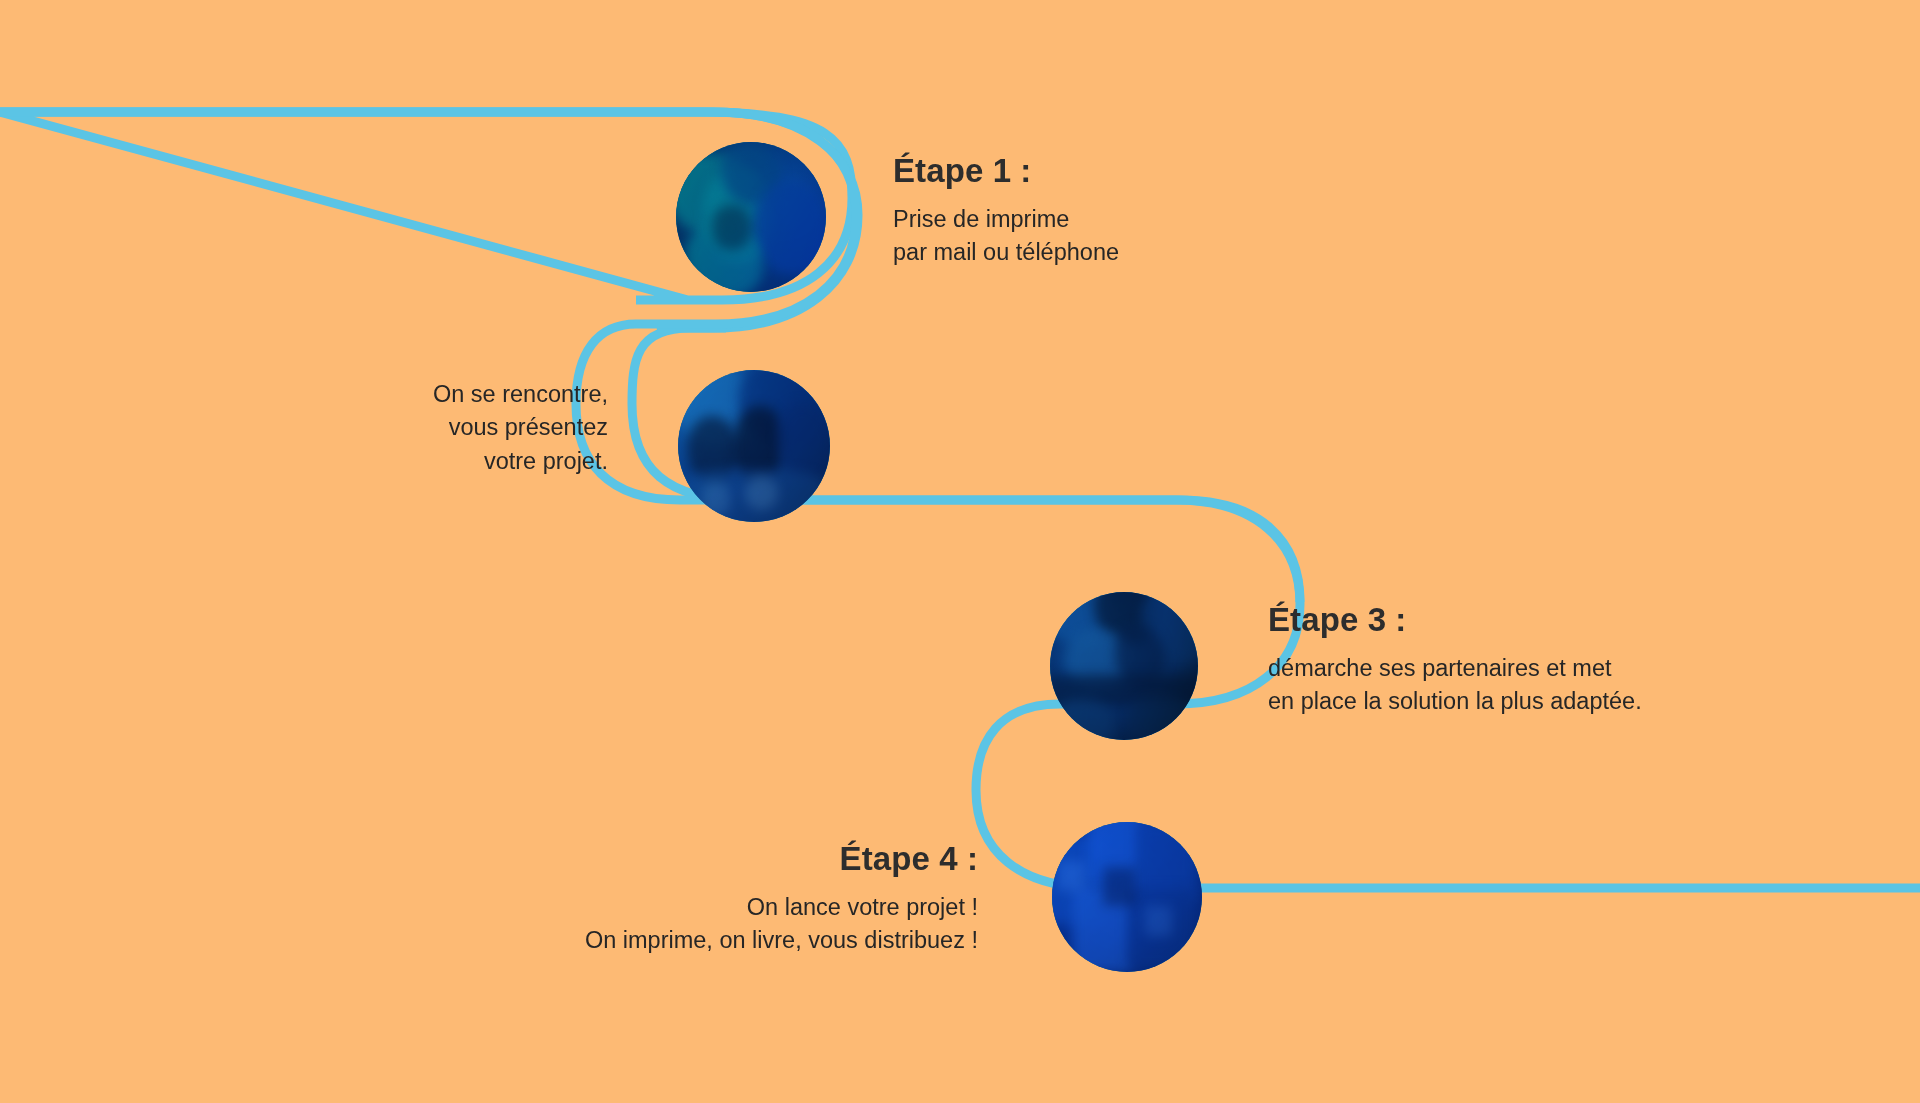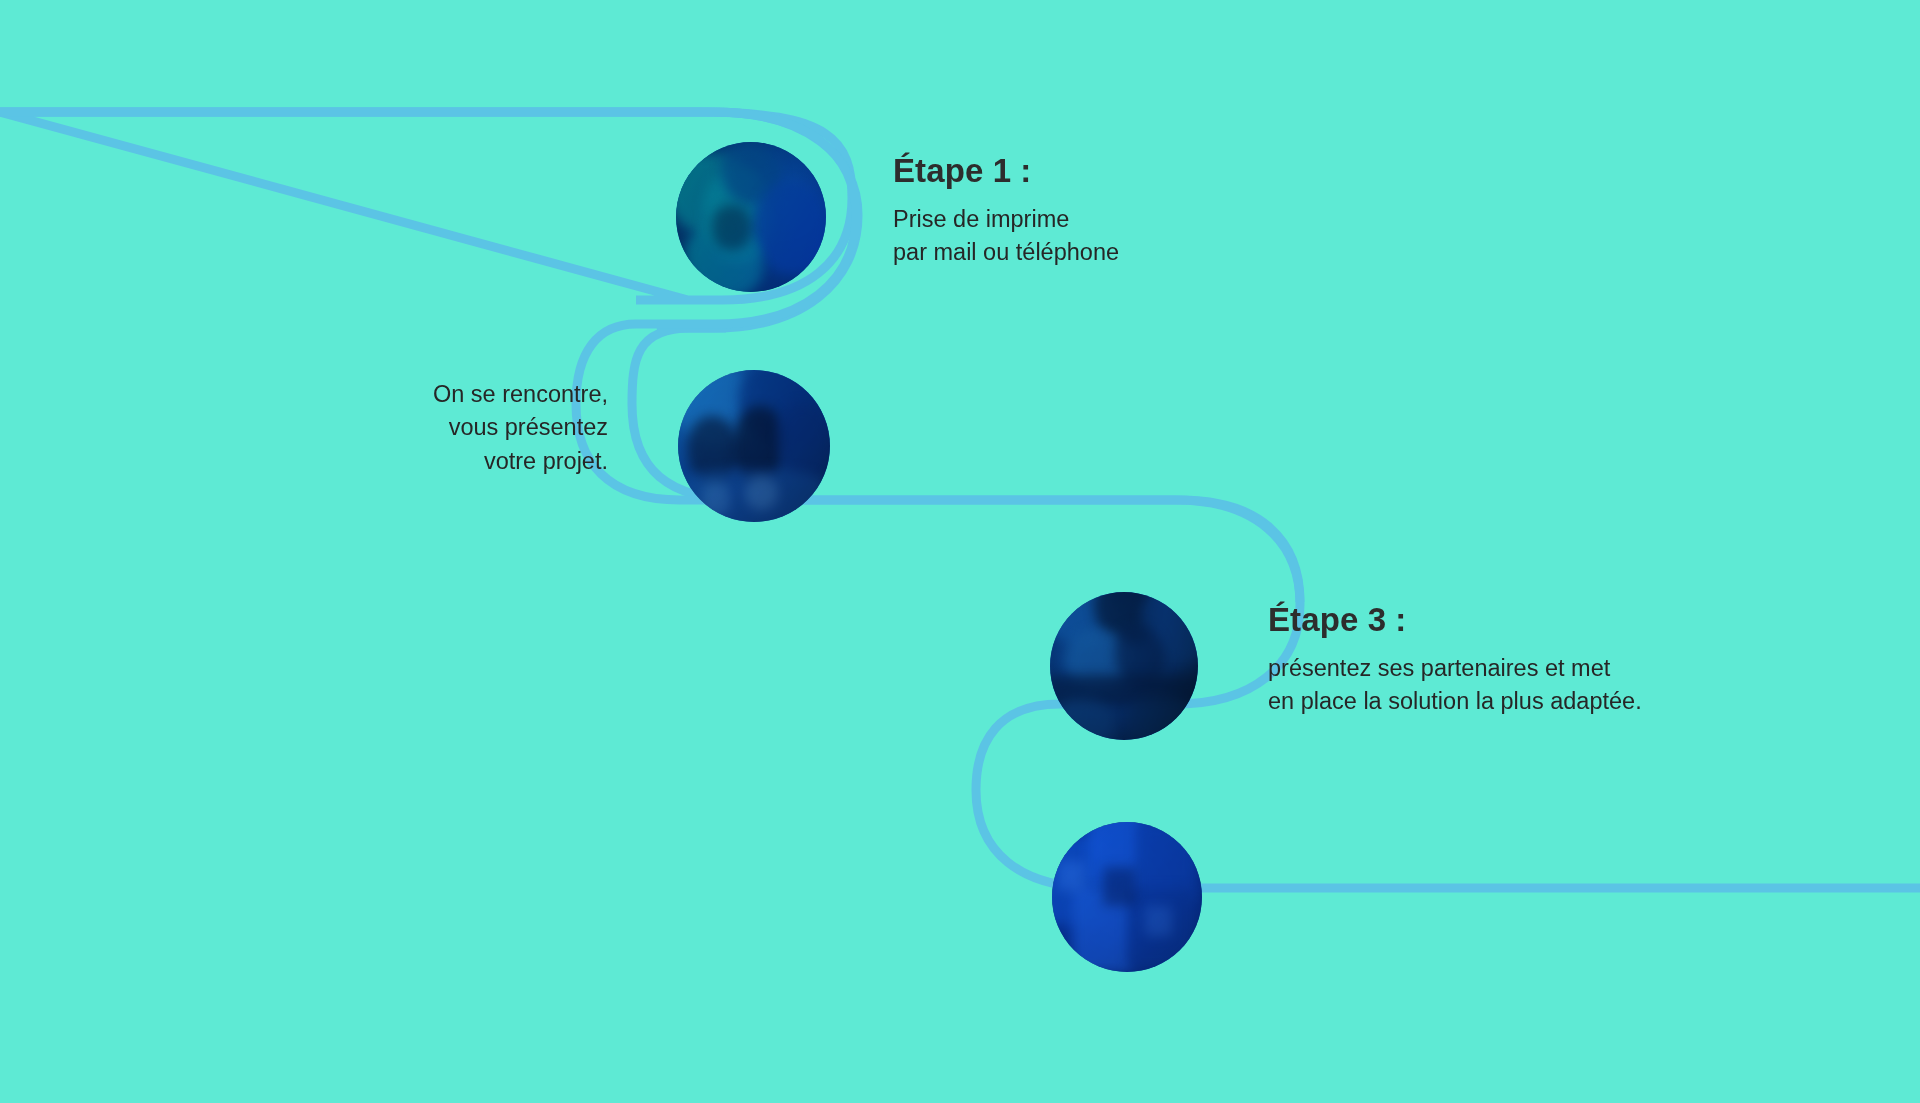--- a/index.html
+++ b/index.html
@@ -125,21 +125,21 @@
   .step-body span {
     display: block;
     white-space: nowrap;
   }
   .align-left  { text-align: left;  }
   .align-right { text-align: right; }
 </style>
 </head>
 <body>
 
-<div id="stage" style="background: #5eead4;">
+<div id="stage" style="background: #fdba74;">
 
   <svg id="path-layer" viewBox="0 0 1920 1103" preserveAspectRatio="none">
     <path id="flow-path" d="M 0,112
              L 700,112
              C 830,112 852,140 852,198
              C 852,262 806,300 722,300
              C 660,300 636,300 636,300
              C 722,300 688,300 688,300
              Z" fill="none" stroke="#5bc4e5" stroke-width="9"></path>
 
@@ -233,21 +233,21 @@
         <i style="left:4%;top:72%;width:40%;height:34%;background:#266f9f;opacity:.6;"></i>
         <i style="left:52%;top:70%;width:48%;height:36%;background:#14527f;opacity:.65;"></i>
       </div>
       <div class="tint"></div>
     </div>
   </div>
 
   <div class="step-text align-left" style="left:1268px; top:601px; width:560px;">
     <h2 class="step-title">Étape 3 :</h2>
     <p class="step-body">
-      <span>présentez ses partenaires et met</span>
+      <span>démarche ses partenaires et met</span>
       <span>en place la solution la plus adaptée.</span>
     </p>
   </div>
 
   <div class="node n4" style="left:1052px; top:822px; width:150px; height:150px;">
     <div class="photo">
       <div class="base"></div>
       <div class="shapes">
         <i style="left:-8%;top:10%;width:44%;height:58%;background:#1f79d8;opacity:.85;border-radius:10%;"></i>
         <i style="left:24%;top:-8%;width:36%;height:50%;background:#2f8cf0;opacity:.8;border-radius:10%;"></i>
@@ -255,14 +255,21 @@
         <i style="left:14%;top:44%;width:40%;height:56%;background:#3a93f2;opacity:.78;border-radius:10%;"></i>
         <i style="left:50%;top:44%;width:44%;height:54%;background:#1560ba;opacity:.8;border-radius:10%;"></i>
         <i style="left:34%;top:30%;width:22%;height:26%;background:#0b3d80;opacity:.6;border-radius:12%;"></i>
         <i style="left:4%;top:26%;width:18%;height:20%;background:#6fb7ff;opacity:.5;border-radius:12%;"></i>
         <i style="left:62%;top:56%;width:18%;height:20%;background:#6fb7ff;opacity:.42;border-radius:12%;"></i>
       </div>
       <div class="tint"></div>
     </div>
   </div>
 
+  <div class="step-text align-right" style="left:400px; top:840px; width:578px;">
+    <h2 class="step-title">Étape 4 :</h2>
+    <p class="step-body">
+      <span>On lance votre projet !</span>
+      <span>On imprime, on livre, vous distribuez !</span>
+    </p>
+  </div>
 
 </div>
 
 </body></html>

